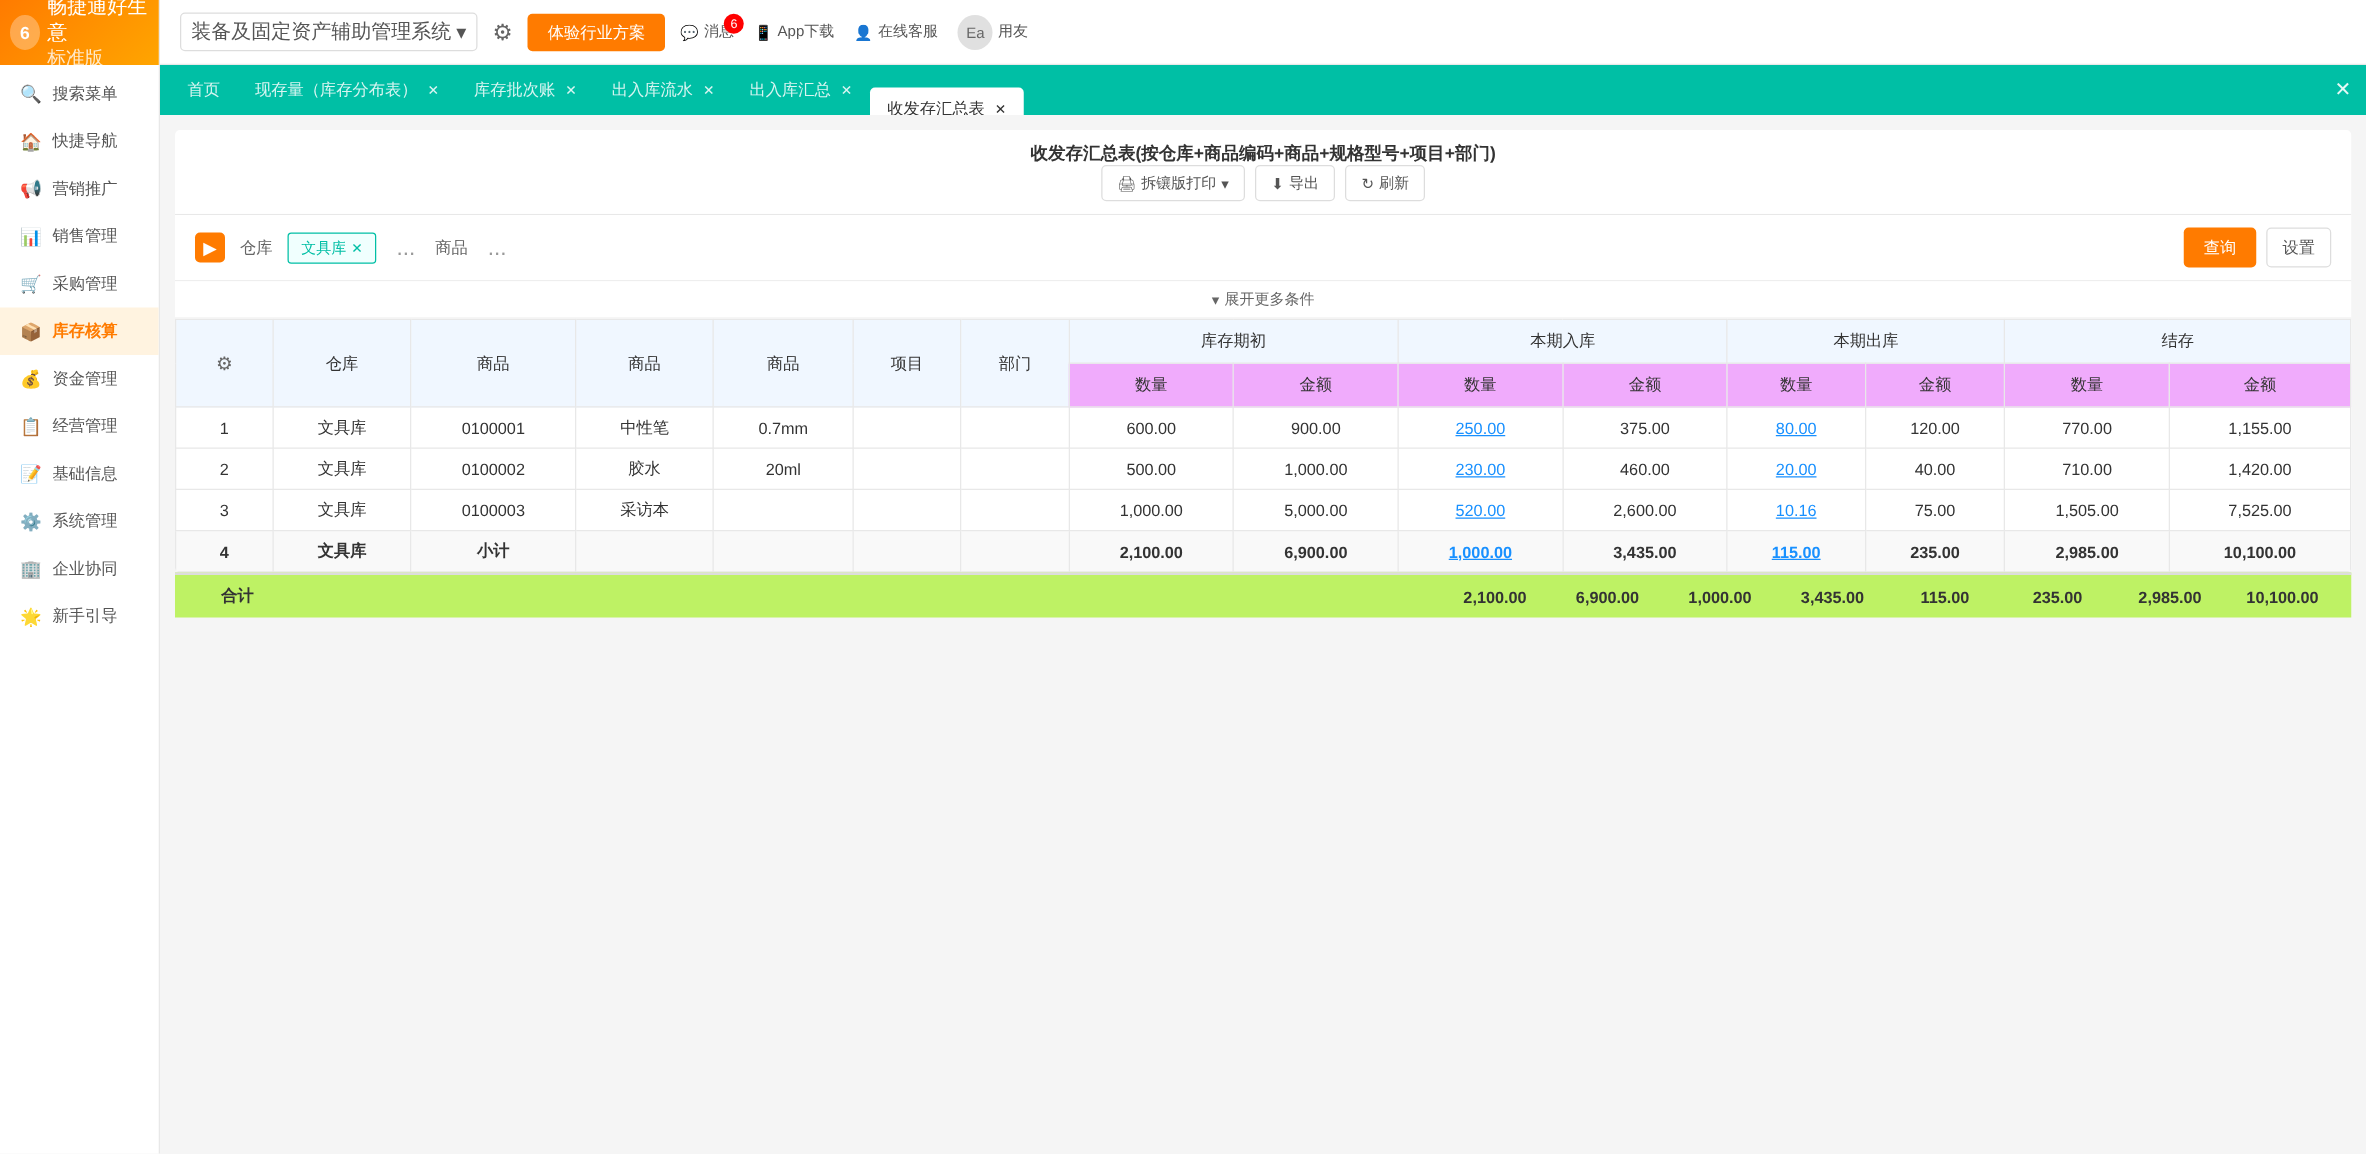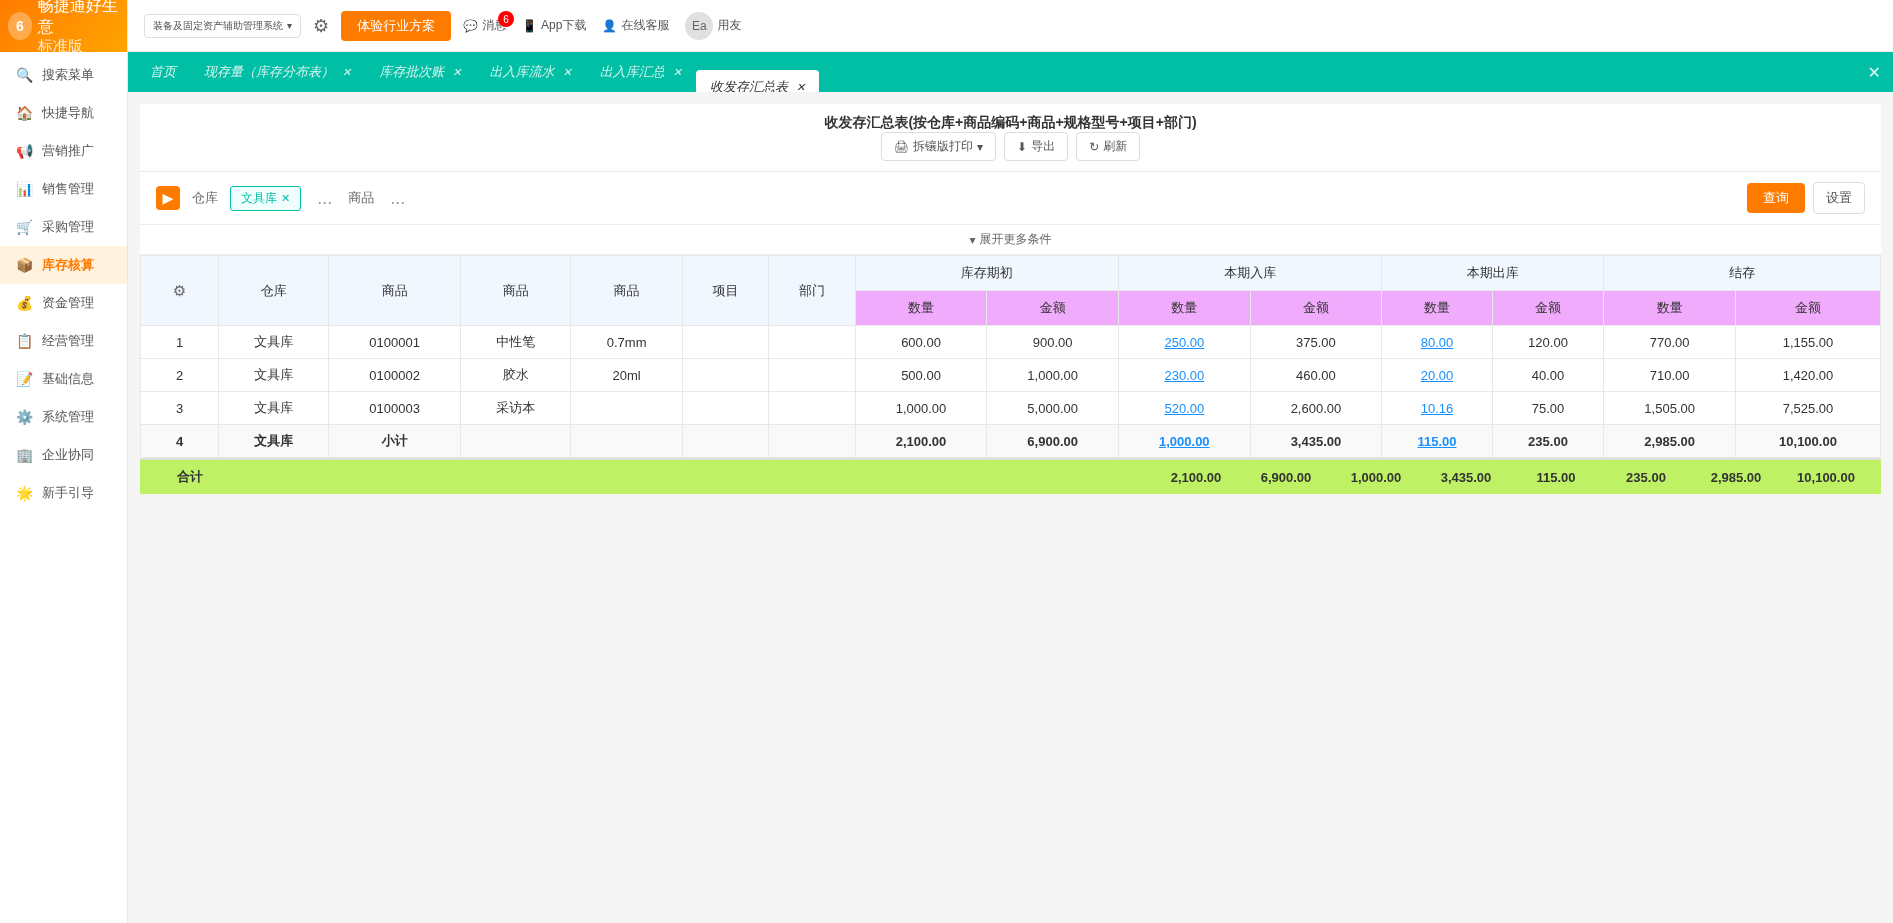--- a/index.html
+++ b/index.html
@@ -58,21 +58,21 @@
       background: #fff;
       border-bottom: 1px solid #e8e8e8;
       display: flex;
       align-items: center;
       padding: 0 16px;
       gap: 12px;
     }
     #topbar .sys-select {
       display: flex; align-items: center; gap: 4px;
       border: 1px solid #ddd; border-radius: 4px; padding: 4px 8px;
-      cursor: pointer; color: #555; font-size: 10px;
+      cursor: pointer; color: #555; font-size: 16px;
     }
     #topbar .try-btn {
       background: #ff7b00; color: #fff; border: none;
       padding: 6px 16px; border-radius: 4px; cursor: pointer; font-size: 13px;
     }
     .topbar-icons { display: flex; align-items: center; gap: 16px; }
     .topbar-icon-item { display: flex; align-items: center; gap: 4px; cursor: pointer; color: #555; font-size: 12px; position: relative; }
     .badge {
       position: absolute; top: -6px; right: -8px;
       background: #f00; color: #fff; font-size: 10px;
@@ -93,21 +93,20 @@
       padding: 0 8px;
       height: 40px;
       overflow-x: auto;
     }
     .tab-item {
       display: flex; align-items: center; gap: 6px;
       padding: 8px 14px;
       color: rgba(255,255,255,0.85);
       cursor: pointer; font-size: 13px; white-space: nowrap;
       border-radius: 4px 4px 0 0;
-      font-style: italic;
     }
     .tab-item.active { background: #fff; color: #333; border-radius: 4px 4px 0 0; margin-top: 30px; }
     .tab-close { font-size: 11px; color: inherit; cursor: pointer; margin-left: 2px; }
     #tabbar .close-all {
       margin-left: auto; color: rgba(255,255,255,0.9); cursor: pointer; font-size: 16px; padding: 4px;
     }
 
     
     #content {
       flex: 1;
@@ -157,21 +156,21 @@
     .date-btn.active { background: #ff7b00; color: #fff; }
     .date-range { color: #666; font-size: 12px; margin-top: 2px; }
     .filter-section { display: flex; flex-direction: column; }
     .warehouse-tag {
       display: flex; align-items: center; gap: 4px;
       padding: 3px 10px; border: 1px solid #00bfa5; border-radius: 3px;
       color: #00bfa5; font-size: 12px; background: #f0fffe;
     }
     .warehouse-tag .wt-close { cursor: pointer; font-size: 11px; }
     .filter-more { color: #999; cursor: pointer; font-size: 18px; padding: 0 4px; }
-    .filter-right { margin-left: auto; display: flex; gap: 8px; align-items: center; }
+    .filter-right { margin-left: auto; display: flex; gap: 8px; }
     .query-btn { background: #ff7b00; color: #fff; border: none; padding: 6px 16px; border-radius: 4px; cursor: pointer; font-size: 13px; }
     .set-btn { background: #fff; color: #555; border: 1px solid #ddd; padding: 6px 12px; border-radius: 4px; cursor: pointer; font-size: 13px; }
 
     
     .expand-bar {
       background: #fff;
       padding: 6px;
       text-align: center;
       border-bottom: 1px solid #eee;
     }

